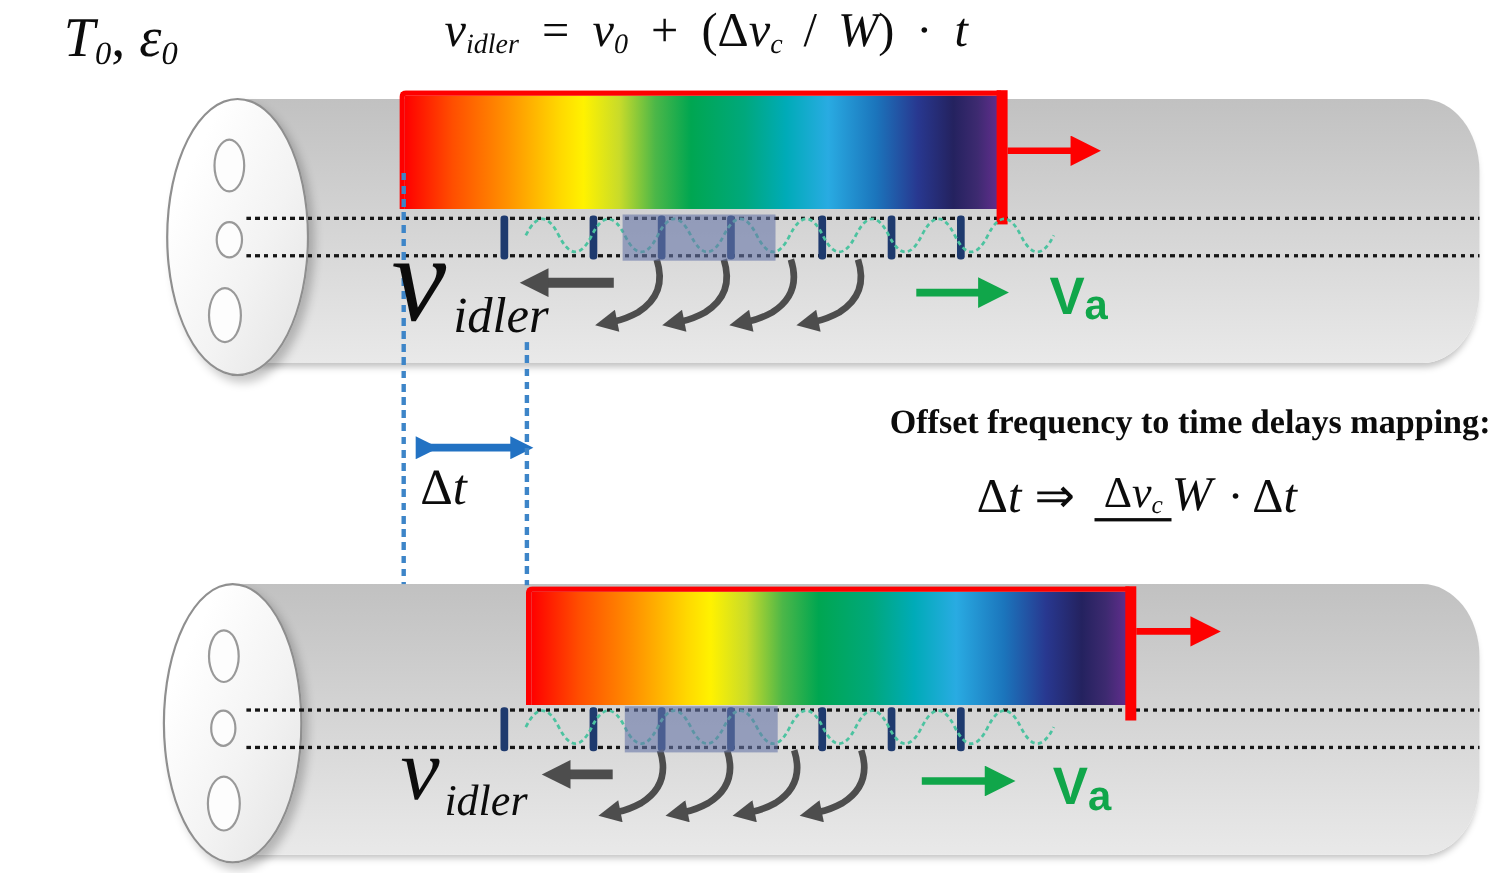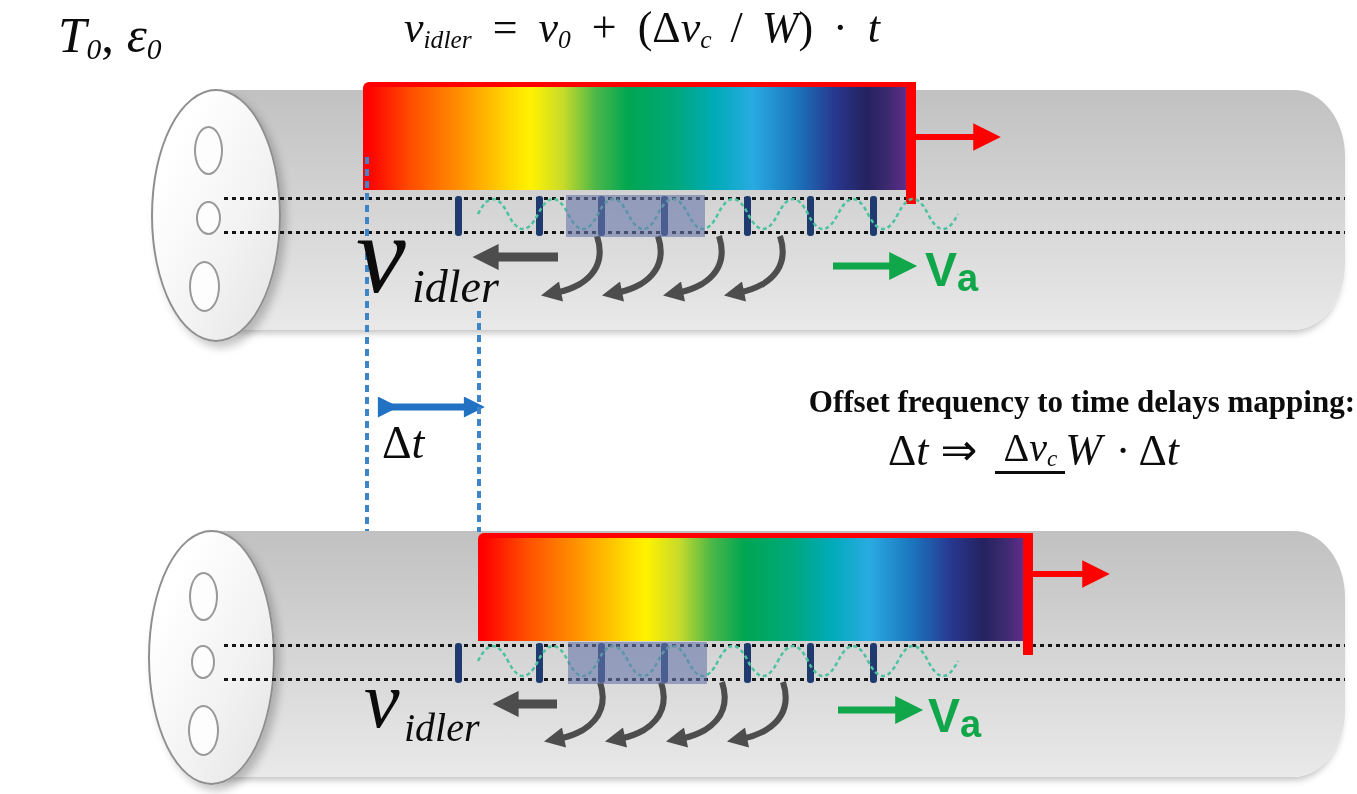--- a/index.html
+++ b/index.html
@@ -56,32 +56,32 @@
   
   .overlay { position:absolute; left:0; top:0; z-index:6; pointer-events:none; }
   
   .math { position:absolute; font-family:"Liberation Serif",serif; color:#0c0c0c; z-index:9; white-space:nowrap; }
   .it { font-style:italic; }
   .up { font-style:normal; }
   .sb { font-size:.58em; font-style:italic; position:relative; top:.25em; letter-spacing:0; }
   .cond { font-size:51px; font-style:italic; }
   .cond .up { font-style:normal; }
   .eq1 { left:404px; top:2px; font-size:44px; }
-  .heading { position:absolute; top:384px; left:690px; width:665px; text-align:right;
+  .heading { position:absolute; top:366px; left:690px; width:665px; text-align:right;
     font-family:"Liberation Serif",serif; font-weight:bold; font-size:31px; color:#0c0c0c;
     white-space:nowrap; z-index:9; }
   .eq2 { left:888px; top:424px; font-size:44px; display:flex; align-items:center; }
   .frac { display:inline-flex; align-items:center; margin:0 6px; font-size:40px; }
   .frac .num { padding:0 8px 2px 8px; border-bottom:3px solid #0c0c0c; line-height:1.05; }
   .frac .den { font-size:44px; font-style:italic; line-height:1.05; padding-top:1px; }
   .dt-label { font-size:46px; }
   .nu-big { position:absolute; font-family:"Liberation Serif",serif; font-style:italic;
     line-height:1; color:#0c0c0c; z-index:9; }
   .va { position:absolute; font-family:"Liberation Sans",sans-serif; font-weight:bold;
-    color:#10a64a; z-index:9; line-height:1; }
+    color:#10a64a; z-index:9; line-height:1;margin-left:29px; }
   .va .a-small { font-size:38px; position:relative; top:5px; }
 </style>
 </head>
 <body>
 
 <div class="canvas">
 
   <div class="fiber-body" style="top:90px;"></div>
   <div class="endcap" style="left:151px;top:89px;width:130px;height:253px;"></div>
   <div class="hole" style="left:194px;top:126px;width:29px;height:49px;"></div>

